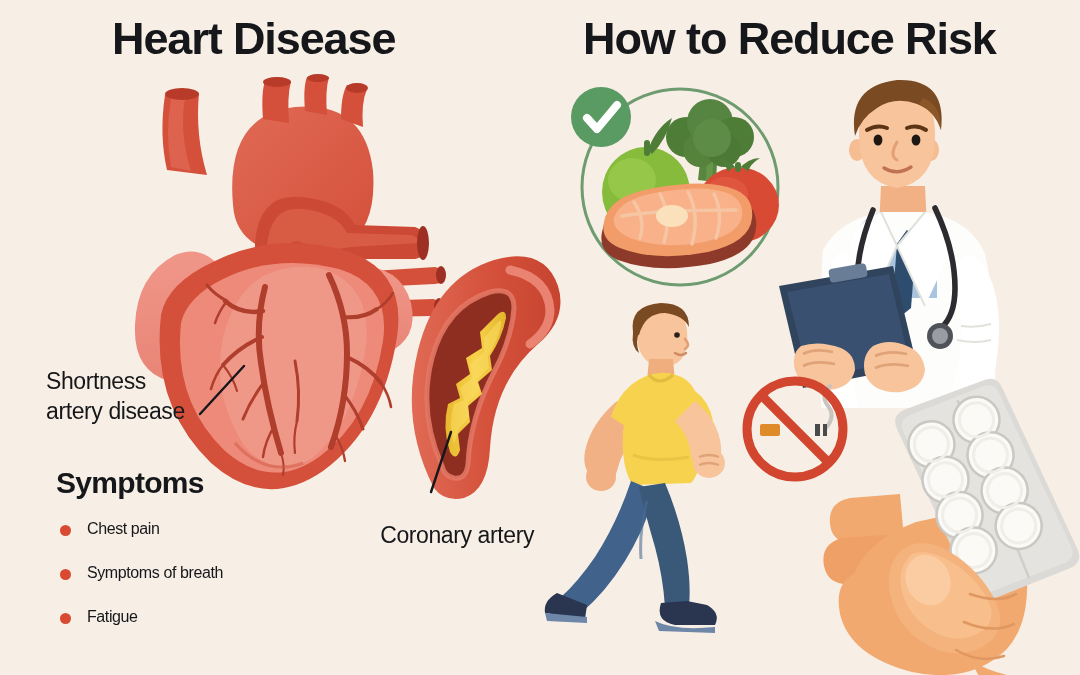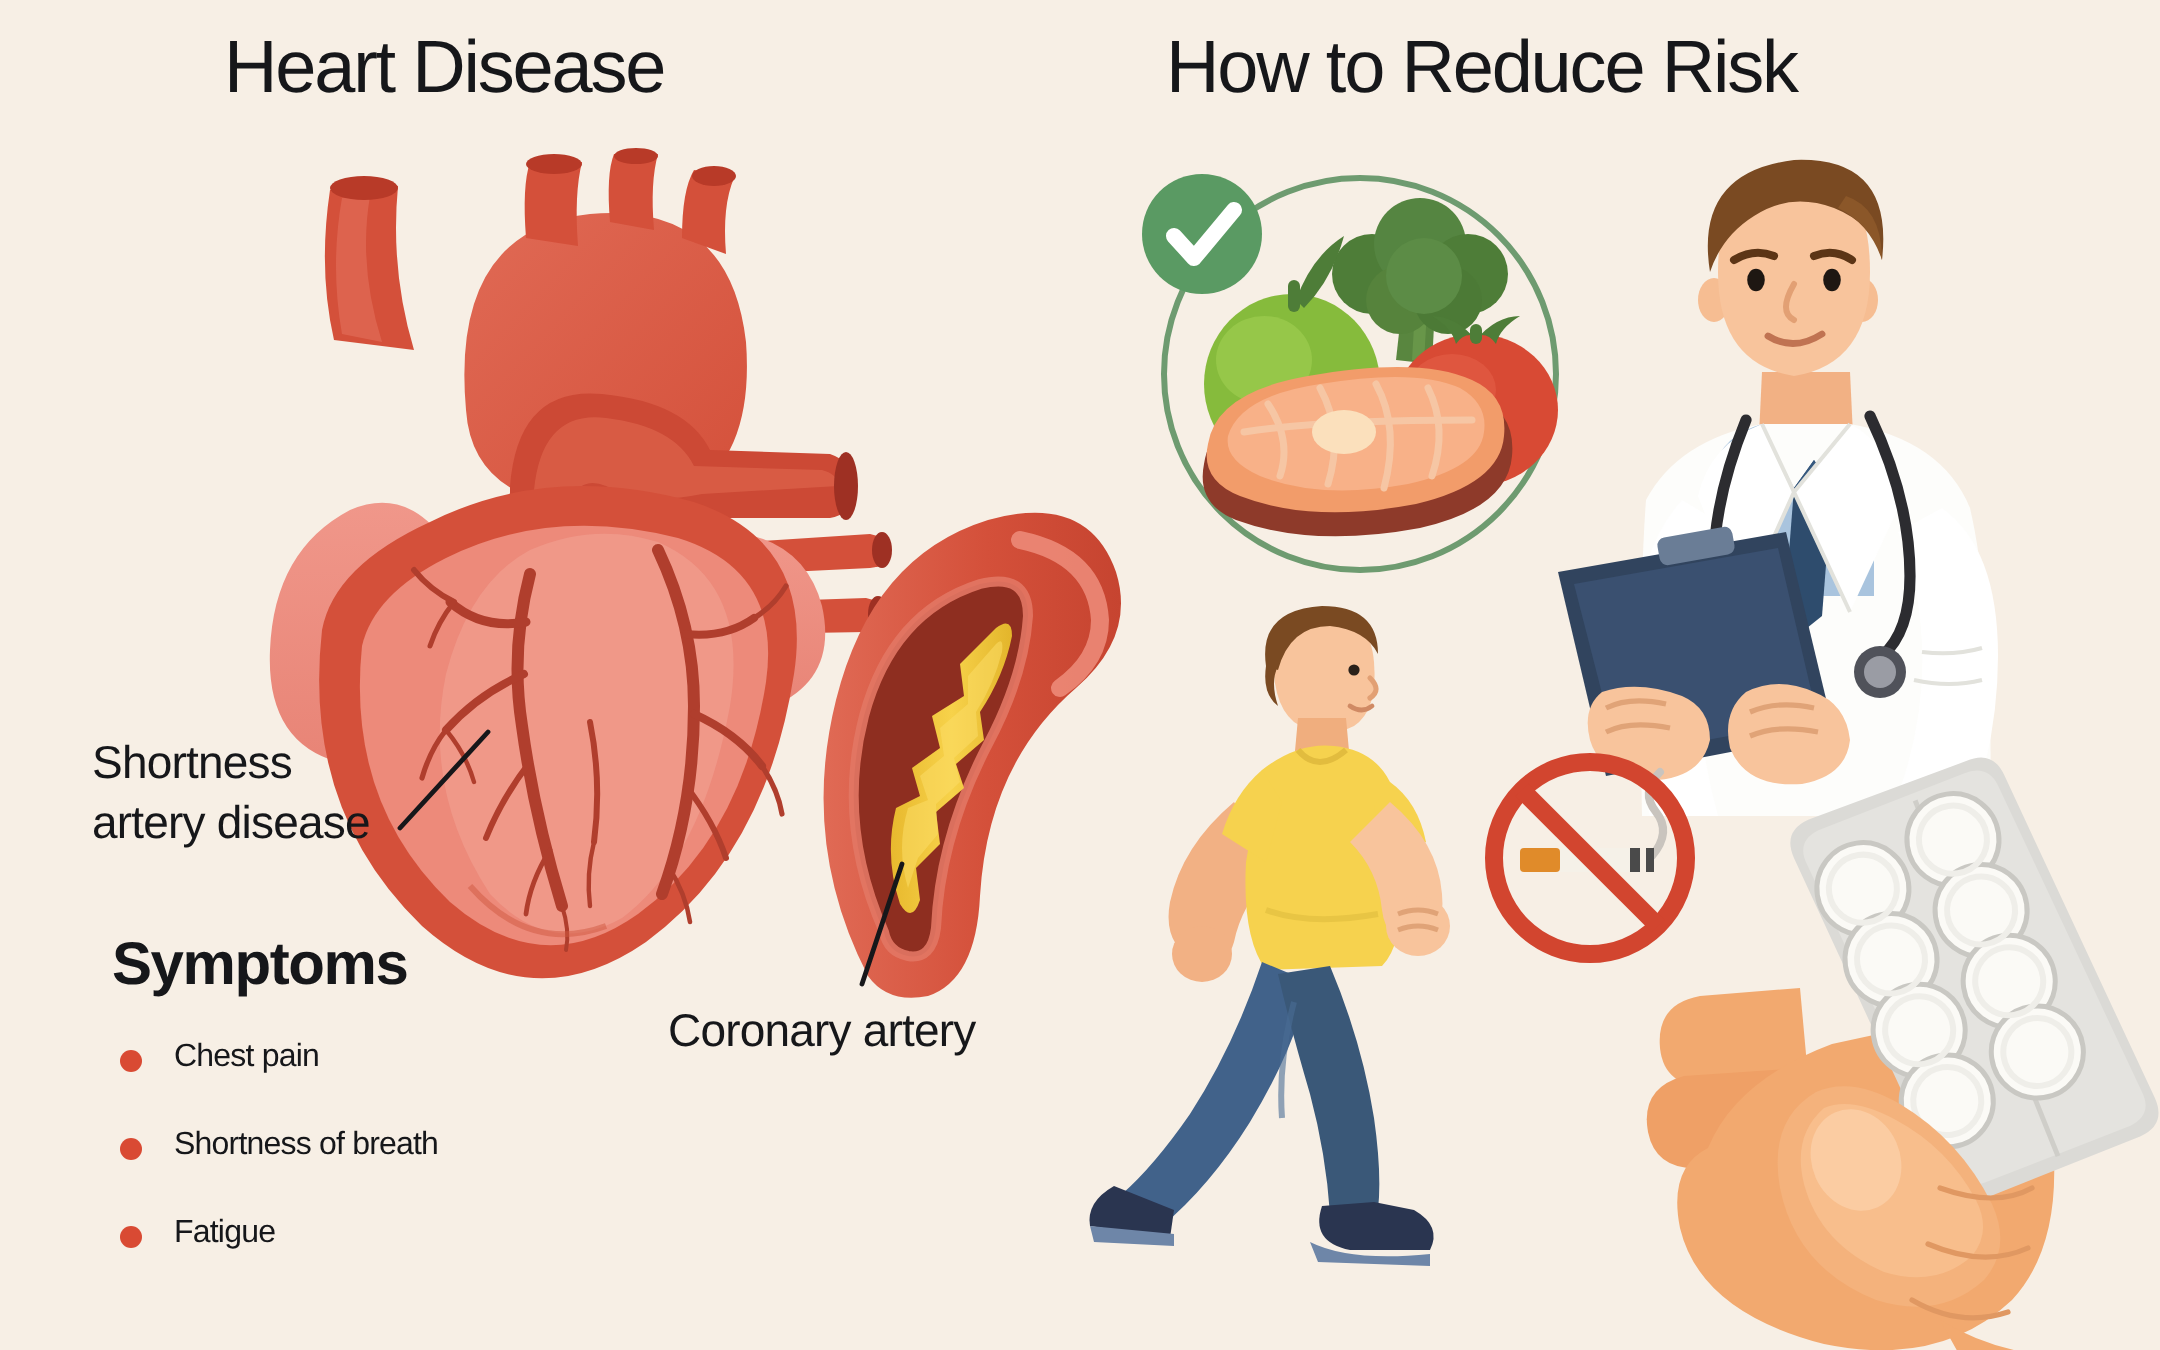--- a/index.html
+++ b/index.html
@@ -6,32 +6,32 @@
   html,body{margin:0;padding:0;}
   body{
     width:1080px;height:675px;overflow:hidden;
     background:#F7EFE5;
     font-family:"Liberation Sans", sans-serif;
     -webkit-font-smoothing:antialiased;
   }
   #canvas{position:relative;width:1080px;height:675px;background:#F7EFE5;}
 
   .title{
-    position:absolute;font-weight:normal;color:#16171A;
-    font-size:37px;letter-spacing:-1.1px;white-space:nowrap;
+    position:absolute;font-weight:bold;color:#16171A;
+    font-size:45px;letter-spacing:-1.1px;white-space:nowrap;
   }
   #title-left{left:112px;top:13px;}
   #title-right{left:583px;top:13px;text-align:center;}
 
   .lead-label{
     position:absolute;color:#16171A;font-size:23px;
     line-height:30px;letter-spacing:-0.4px;
   }
   #label-cad-heart{left:46px;top:366px;width:200px;}
-  #label-cad-artery{left:334px;top:500px;width:200px;text-align:left;}
+  #label-cad-artery{left:334px;top:520px;width:200px;text-align:right;}
 
   #symptoms-heading{
     position:absolute;left:56px;top:466px;
     font-size:30px;font-weight:bold;color:#16171A;letter-spacing:-0.7px;text-align:right;
   }
   #symptom-list{position:absolute;left:56px;top:515px;margin:0;padding:0;list-style:none;}
   #symptom-list li{
     position:relative;padding-left:31px;margin-bottom:16px;
     font-size:16px;color:#16171A;letter-spacing:-0.4px;line-height:28px;
   }
@@ -193,21 +193,21 @@
 
   <div id="symptoms-heading">Symptoms</div>
 
   <ul id="symptom-list">
     <li>
       <span class="dot"></span>
       <span>Chest pain</span>
     </li>
     <li>
       <span class="dot"></span>
-      <span>Shortness of breath</span>
+      <span>Symptoms of breath</span>
     </li>
     <li>
       <span class="dot"></span>
       <span>Fatigue</span>
     </li>
   </ul>
 
   <div class="art" style="left:560px;top:82px;width:240px;height:215px;">
     <svg width="240" height="215" viewBox="0 0 240 215">
 

